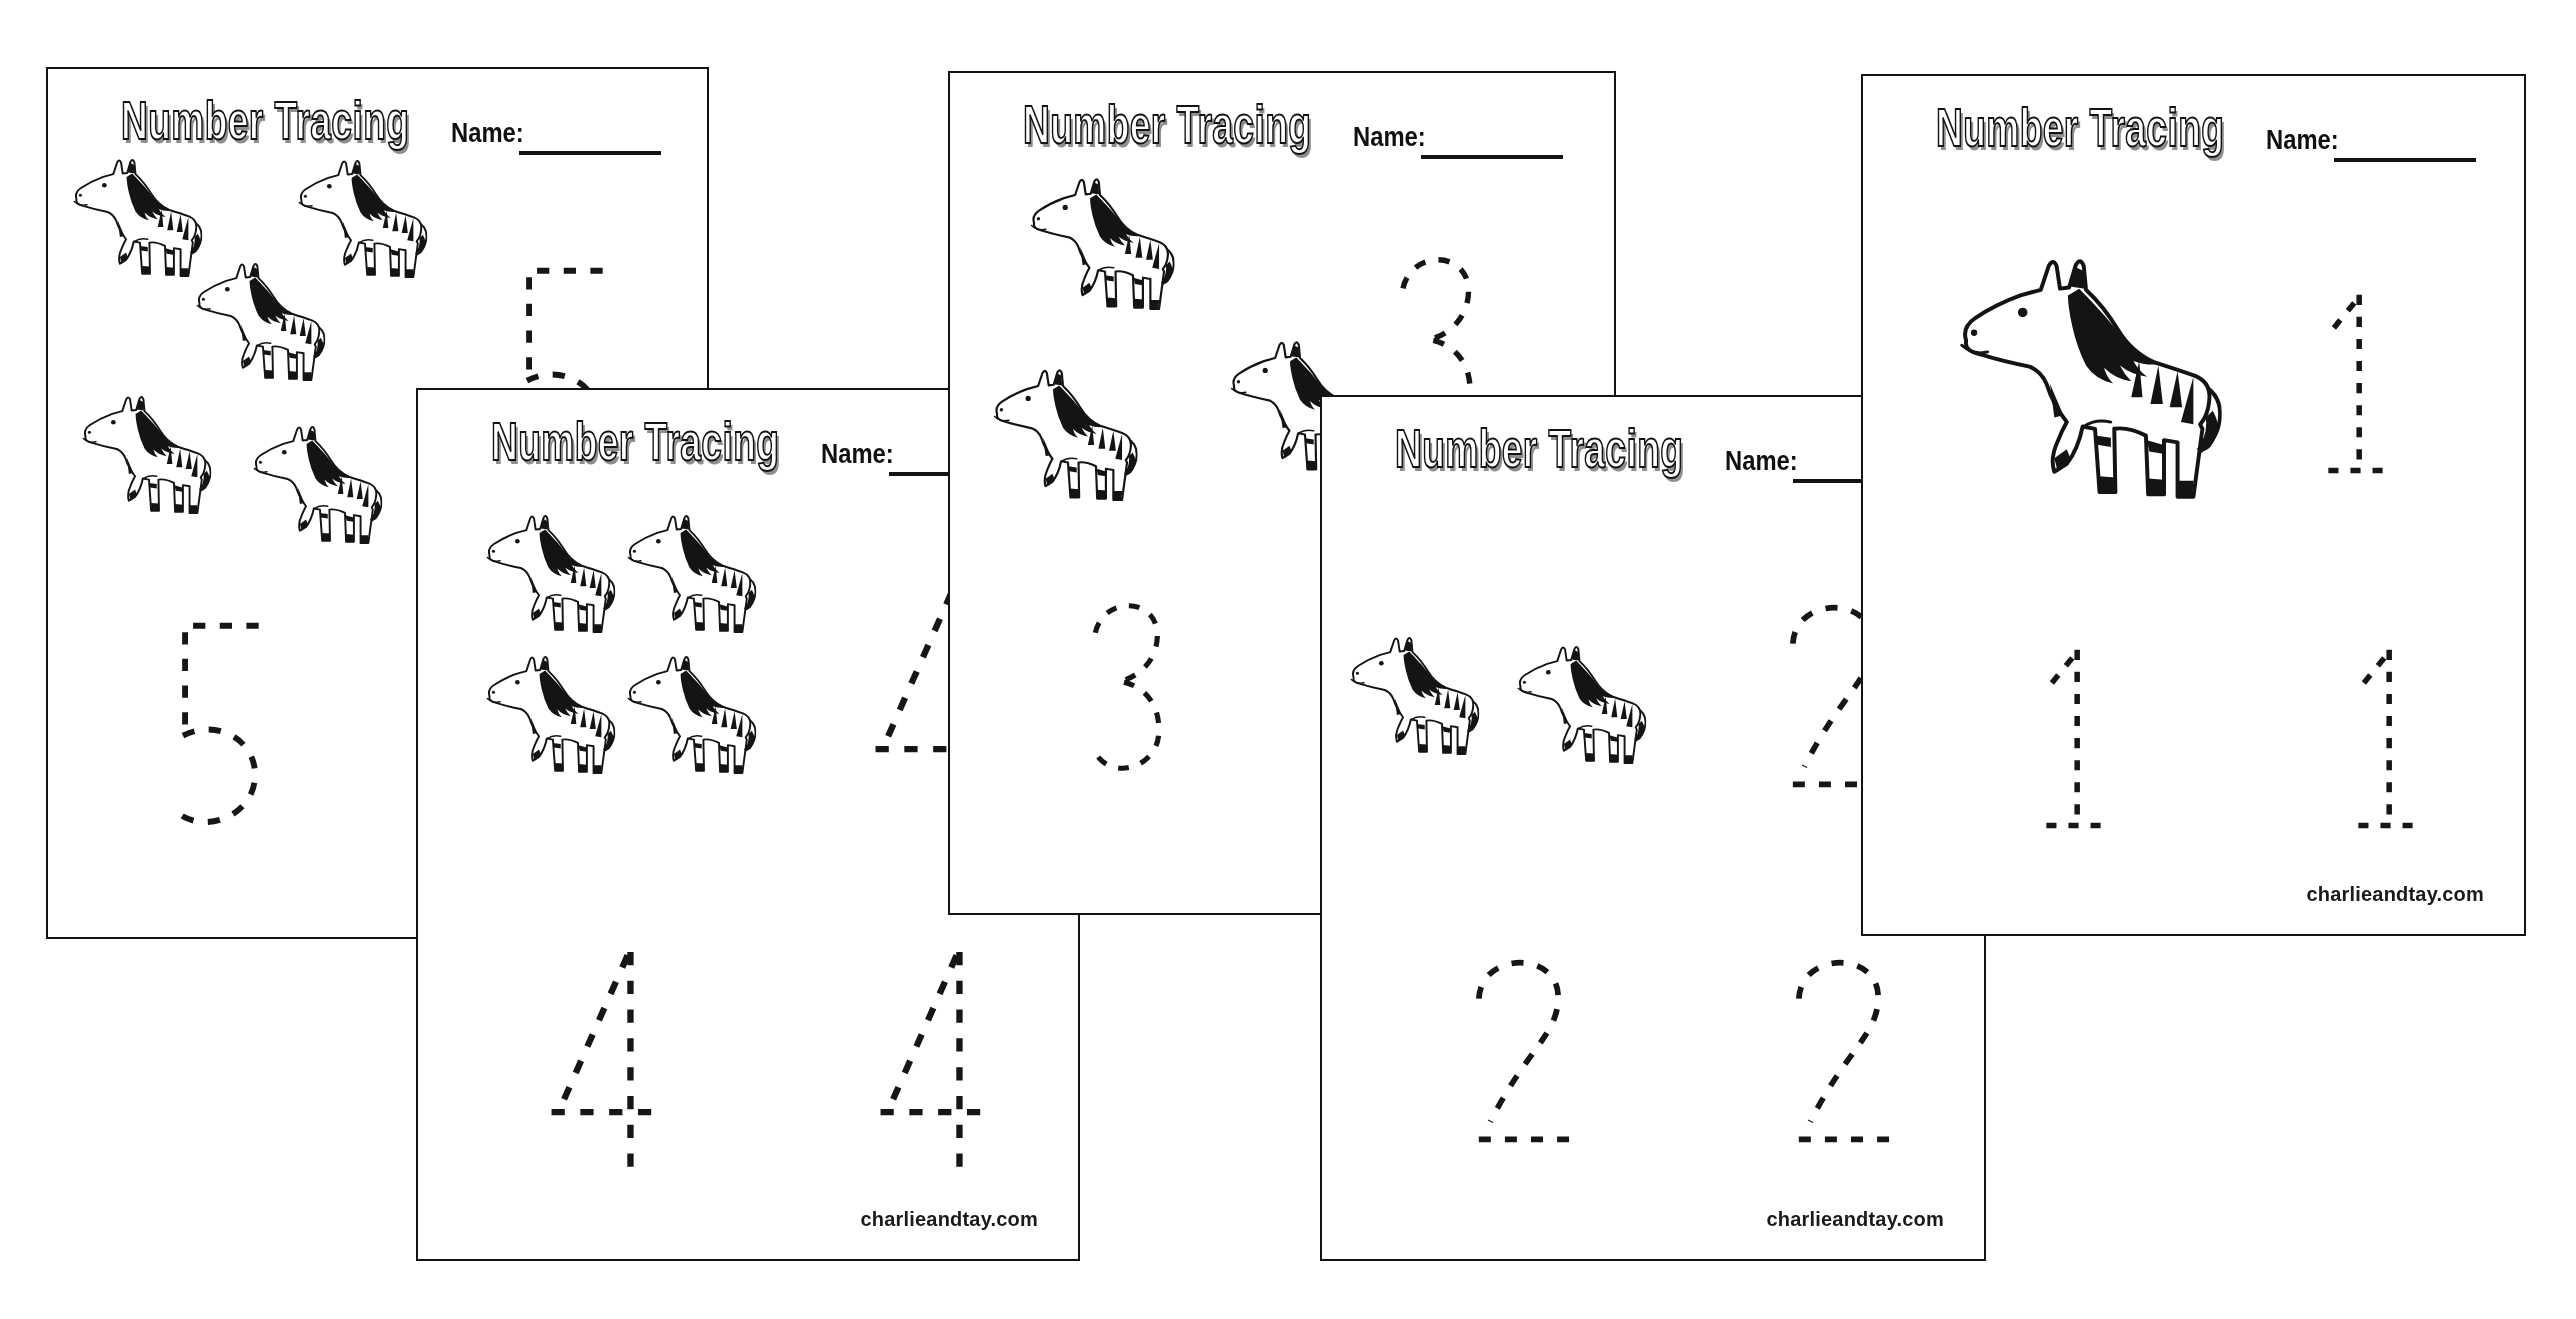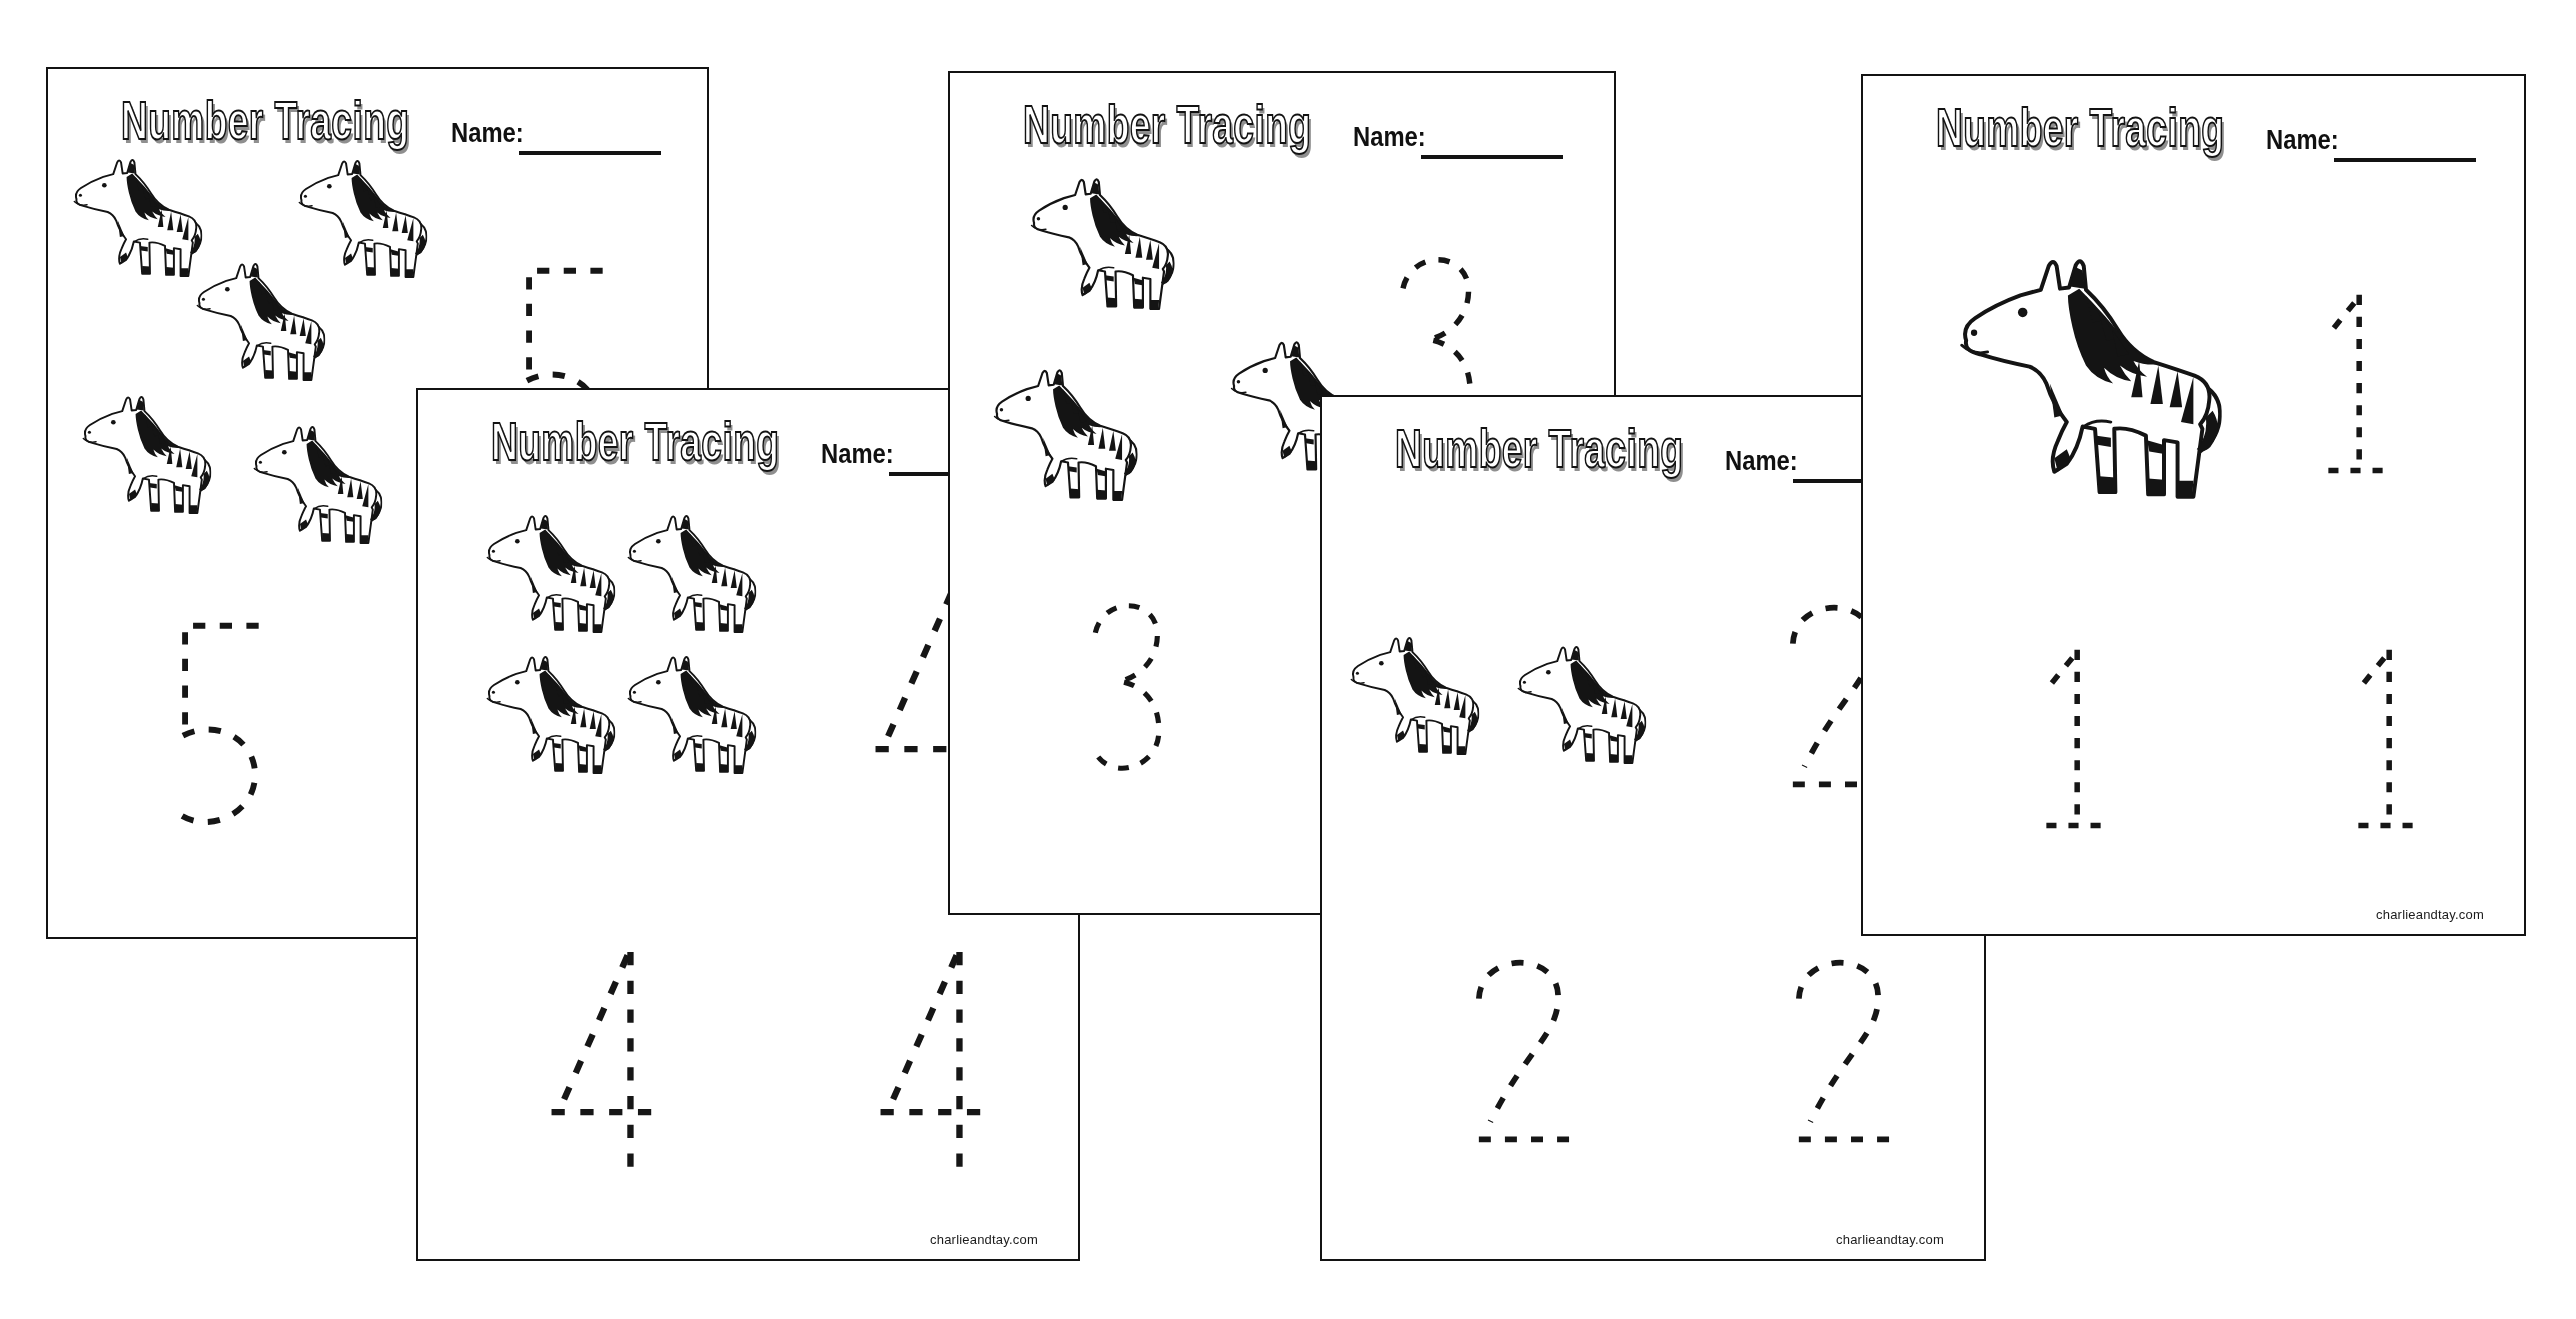--- a/index.html
+++ b/index.html
@@ -25,22 +25,22 @@
   }
   .name-label{
     position:absolute;left:403px;top:48px;
     font-weight:700;font-size:28px;color:#111;white-space:nowrap;
     transform:scaleX(.85);transform-origin:0 0;
   }
   .name-line{
     position:absolute;left:471px;top:82px;width:142px;height:4px;background:#131313;
   }
   .site{
-    position:absolute;right:40px;bottom:12px;
-    font-size:13px;color:#1b1b1b;letter-spacing:0.2px;white-space:nowrap;
+    position:absolute;right:40px;bottom:28px;
+    font-size:20px;color:#1b1b1b;letter-spacing:0.2px;white-space:nowrap;font-weight:bold;
   }
   .zebra,.digit{position:absolute;}
   .zebra svg,.digit svg{display:block;width:100%;height:100%;}
   .defs{position:absolute;width:0;height:0;overflow:hidden;}
 </style>
 </head>
 <body>
 
 <svg class="defs" aria-hidden="true">
   <defs>

